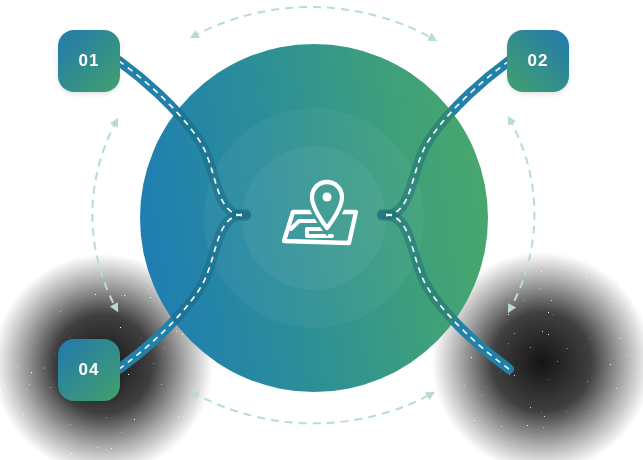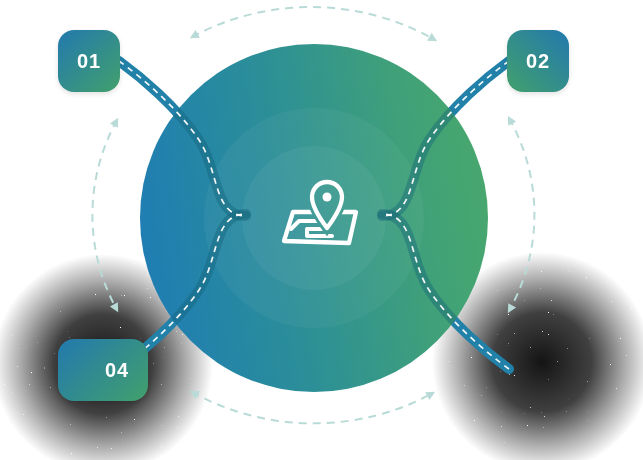--- a/index.html
+++ b/index.html
@@ -4,27 +4,27 @@
 <style>
   html,body{margin:0;padding:0;background:#ffffff;}
   .stage{
     position:relative;width:643px;height:460px;background:#ffffff;
     overflow:hidden;font-family:"Liberation Sans",sans-serif;
   }
   .stage svg.scene{position:absolute;left:0;top:0;}
   .badge{
     position:absolute;width:62px;height:62px;border-radius:16px;
     display:flex;align-items:center;justify-content:center;
-    color:#ffffff;font-size:20px;font-weight:700;letter-spacing:1px;
+    color:#ffffff;font-size:17px;font-weight:700;letter-spacing:1px;
     box-shadow:0 2px 5px rgba(0,0,0,0.12);
   }
   .badge-01{left:58px;top:30px;background:linear-gradient(135deg,#2279ae,#42a06c);}
   .badge-02{left:507px;top:30px;background:linear-gradient(45deg,#42a06c,#2279ae);text-align:center;}
   .badge-03{left:507px;top:339px;background:linear-gradient(135deg,#42a06c,#2279ae);}
-  .badge-04{left:58px;top:339px;background:linear-gradient(135deg,#2279ae,#42a06c);padding-left:28px;}
+  .badge-04{left:58px;top:339px;background:linear-gradient(135deg,#2279ae,#42a06c);}
 </style>
 </head>
 <body>
 
 <div class="stage">
 
   <svg class="scene" width="643" height="460" viewBox="0 0 643 460">
     <defs>
       <linearGradient id="circGrad" x1="0" y1="0.58" x2="1" y2="0.42">
         <stop offset="0" stop-color="#1f7db3"></stop>

